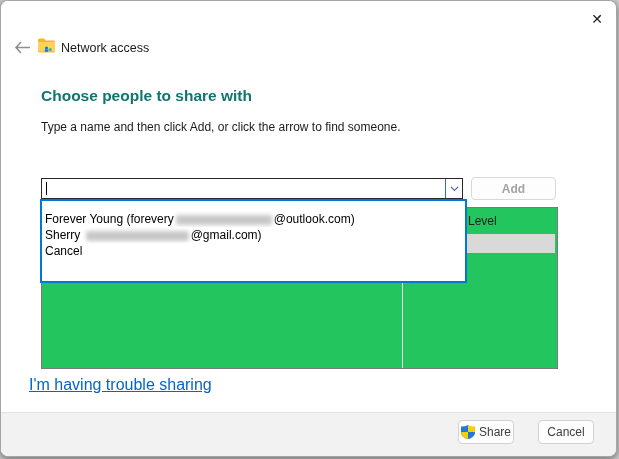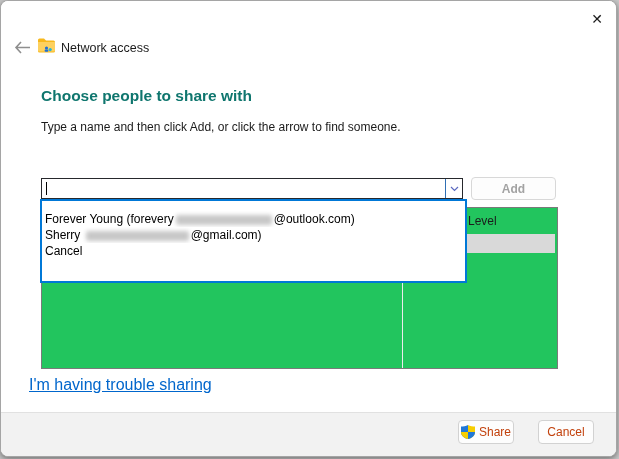--- a/index.html
+++ b/index.html
@@ -85,21 +85,21 @@
     color:#0066cc; text-decoration:underline;
   }
   
   .footer {
     position:absolute; left:0; right:0; bottom:0; height:44px;
     background:#f2f2f2; border-top:1px solid #e1e1e1;
   }
   .btn {
     position:absolute; top:7px; height:24px;
     background:#fdfdfd; border:1px solid #d2d2d2; border-radius:4px;
-    font-size:12px; color:#c2410c;
+    font-size:12px; color:#404040;
     display:flex; align-items:center; justify-content:center; gap:4px;
   }
   .share-btn { left:457px; width:56px; }
   .cancel-btn { left:537px; width:56px; }
   .shield { width:14px; height:14px; }
 </style>
 </head>
 <body>
 
 <div class="window">

